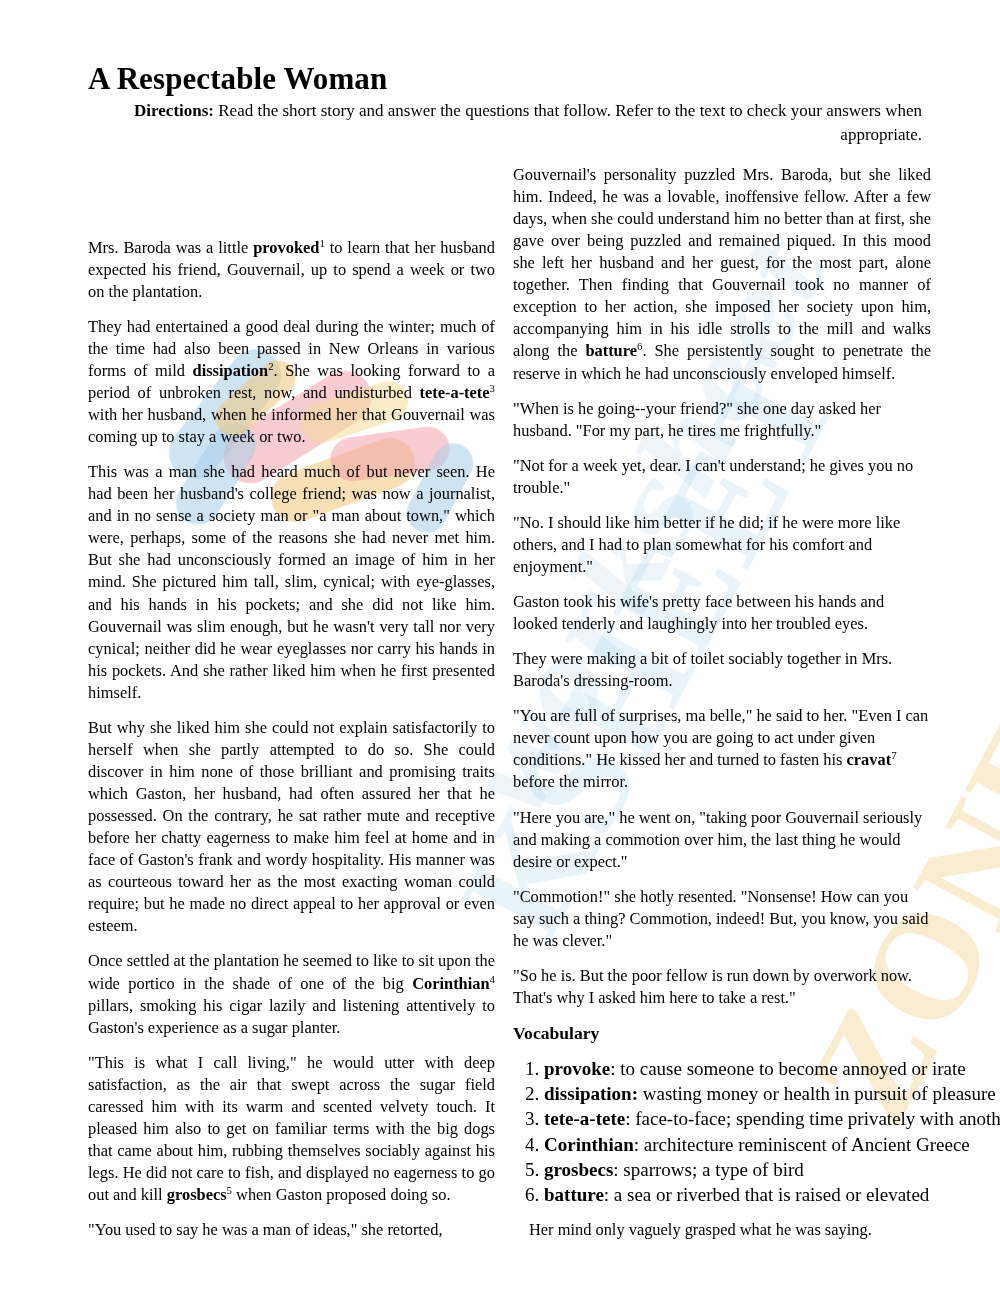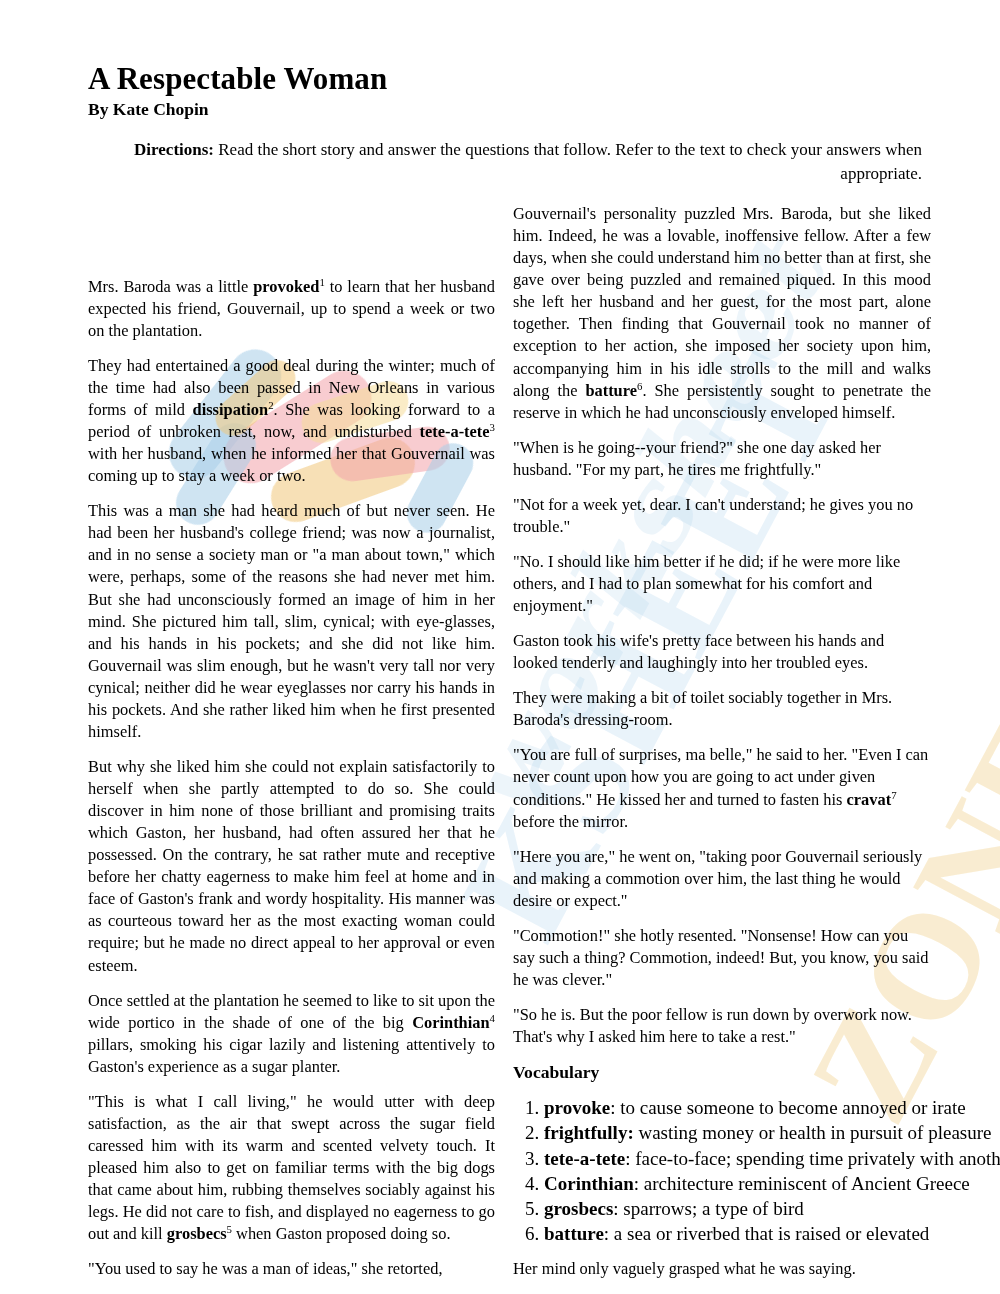--- a/index.html
+++ b/index.html
@@ -129,21 +129,21 @@
     white-space: nowrap;
   }
   .vocab-num { }
   .vocab-term { font-weight: bold; }
 
   p.closing {
     font-size: 16.4px;
     line-height: 1.345;
     text-align: justify;
     text-justify: inter-word;
-    margin: 6px 0 0 0;
+    margin: 6px 0 0 16px;
   }
 </style>
 </head>
 <body>
 
 <div class="page">
 
   <div class="watermark-layer">
     <div class="blob" style="left:150px;top:388px;width:150px;height:52px;background:#a9cfe9;transform:rotate(-52deg);"></div>
     <div class="blob" style="left:215px;top:400px;width:165px;height:54px;background:#f3a3ab;transform:rotate(-32deg);"></div>
@@ -157,21 +157,20 @@
     <div class="wm-script" style="left:330px;top:460px;font-size:110px;color:#bcd9ef;transform:rotate(-62deg);">worksheet</div>
 
     <div class="wm-word" style="left:335px;top:560px;font-size:150px;color:#b8d8ef;transform:rotate(-62deg);">KSHEET</div>
 
     <div class="wm-word" style="left:735px;top:830px;font-size:150px;color:#f3d79a;transform:rotate(-62deg);opacity:0.45;">ZONE</div>
   </div>
 
   <div class="content">
 
     <h1 class="doc-title">A Respectable Woman</h1>
-    <div class="doc-byline">By Kate Chopin</div>
 
     <p class="directions"><span class="lead">Directions:</span><span> Read the short story and answer the questions that follow. Refer to the text to check your answers when appropriate.</span></p>
 
     <div class="columns">
       <div class="col col-left" id="col-left">
           <p class="story"><span>Mrs. Baroda was a little </span><b>provoked</b><sup>1</sup><span> to learn that her husband expected his friend, Gouvernail, up to spend a week or two on the plantation.</span></p>
           <p class="story"><span>They had entertained a good deal during the winter; much of the time had also been passed in New Orleans in various forms of mild </span><b>dissipation</b><sup>2</sup><span>. She was looking forward to a period of unbroken rest, now, and undisturbed </span><b>tete-a-tete</b><sup>3</sup><span> with her husband, when he informed her that Gouvernail was coming up to stay a week or two.</span></p>
           <p class="story"><span>This was a man she had heard much of but never seen. He had been her husband's college friend; was now a journalist, and in no sense a society man or "a man about town," which were, perhaps, some of the reasons she had never met him. But she had unconsciously formed an image of him in her mind. She pictured him tall, slim, cynical; with eye-glasses, and his hands in his pockets; and she did not like him. Gouvernail was slim enough, but he wasn't very tall nor very cynical; neither did he wear eyeglasses nor carry his hands in his pockets. And she rather liked him when he first presented himself.</span></p>
           <p class="story"><span>But why she liked him she could not explain satisfactorily to herself when she partly attempted to do so. She could discover in him none of those brilliant and promising traits which Gaston, her husband, had often assured her that he possessed. On the contrary, he sat rather mute and receptive before her chatty eagerness to make him feel at home and in face of Gaston's frank and wordy hospitality. His manner was as courteous toward her as the most exacting woman could require; but he made no direct appeal to her approval or even esteem.</span></p>
           <p class="story"><span>Once settled at the plantation he seemed to like to sit upon the wide portico in the shade of one of the big </span><b>Corinthian</b><sup>4</sup><span> pillars, smoking his cigar lazily and listening attentively to Gaston's experience as a sugar planter.</span></p>
@@ -185,21 +184,21 @@
           <p class="story flush"><span>"No. I should like him better if he did; if he were more like others, and I had to plan somewhat for his comfort and enjoyment."</span></p>
           <p class="story flush"><span>Gaston took his wife's pretty face between his hands and looked tenderly and laughingly into her troubled eyes.</span></p>
           <p class="story flush"><span>They were making a bit of toilet sociably together in Mrs. Baroda's dressing-room.</span></p>
           <p class="story flush"><span>"You are full of surprises, ma belle," he said to her. "Even I can never count upon how you are going to act under given conditions." He kissed her and turned to fasten his </span><b>cravat</b><sup>7</sup><span> before the mirror.</span></p>
           <p class="story flush"><span>"Here you are," he went on, "taking poor Gouvernail seriously and making a commotion over him, the last thing he would desire or expect."</span></p>
           <p class="story flush"><span>"Commotion!" she hotly resented. "Nonsense! How can you say such a thing? Commotion, indeed! But, you know, you said he was clever."</span></p>
           <p class="story flush"><span>"So he is. But the poor fellow is run down by overwork now. That's why I asked him here to take a rest."</span></p>
           <h2 class="vocab-heading">Vocabulary</h2>
           <ol class="vocab-list">
             <li><span class="vocab-num">1. </span><span class="vocab-term">provoke</span><span>:</span><span> to cause someone to become annoyed or irate</span></li>
-            <li><span class="vocab-num">2. </span><span class="vocab-term">frightfully:</span><span> wasting money or health in pursuit of pleasure</span></li>
+            <li><span class="vocab-num">2. </span><span class="vocab-term">dissipation:</span><span> wasting money or health in pursuit of pleasure</span></li>
             <li><span class="vocab-num">3. </span><span class="vocab-term">tete-a-tete</span><span>:</span><span> face-to-face; spending time privately with another</span></li>
             <li><span class="vocab-num">4. </span><span class="vocab-term">Corinthian</span><span>:</span><span> architecture reminiscent of Ancient Greece</span></li>
             <li><span class="vocab-num">5. </span><span class="vocab-term">grosbecs</span><span>:</span><span> sparrows; a type of bird</span></li>
             <li><span class="vocab-num">6. </span><span class="vocab-term">batture</span><span>:</span><span> a sea or riverbed that is raised or elevated</span></li>
           </ol>
           <p class="closing">Her mind only vaguely grasped what he was saying.</p>
         </div>
     </div>
 
   </div>

